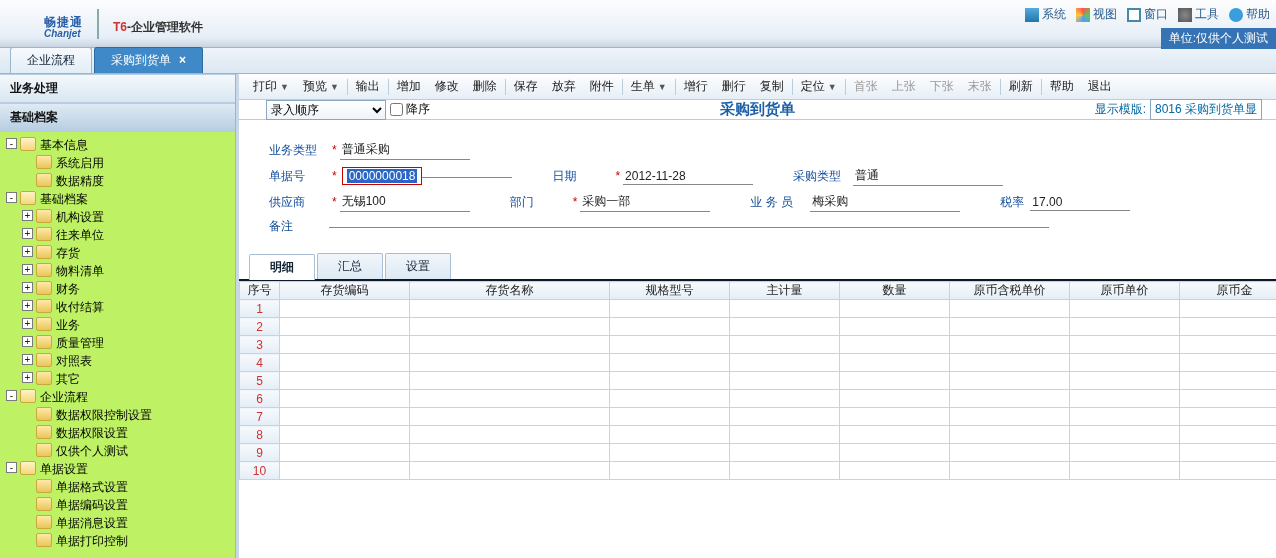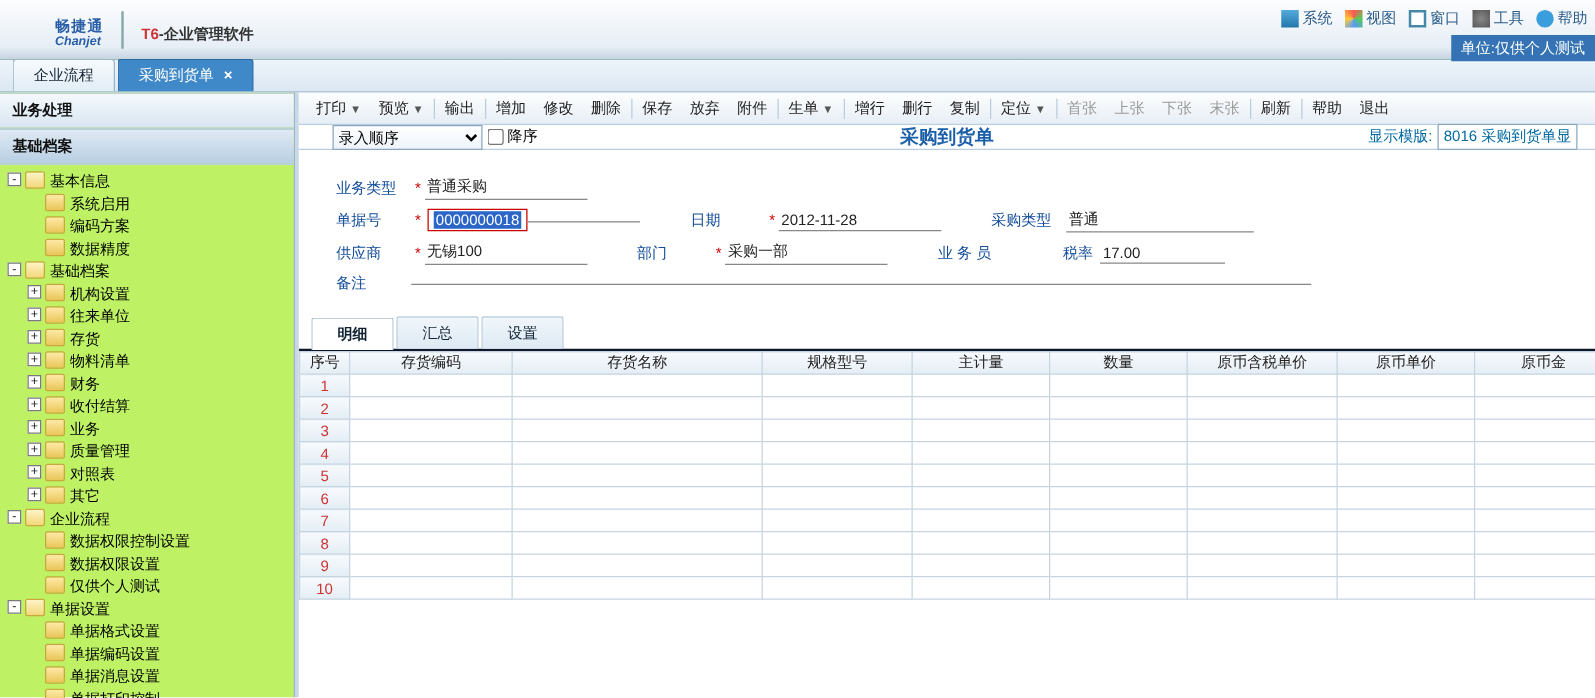--- a/index.html
+++ b/index.html
@@ -117,21 +117,20 @@
 
 <div class="main">
 
   <div class="sidebar">
     <div class="side-head">业务处理</div>
     <div class="side-head dark">基础档案</div>
     <div class="tree">
         <ul id="tree-root">
           <li><span class="tog">-</span><span class="folder open"></span><span>基本信息</span><ul>
               <li><span class="folder "></span><span>系统启用</span></li>
-              <li><span class="folder "></span><span>编码方案</span></li>
               <li><span class="folder "></span><span>数据精度</span></li>
             </ul></li>
           <li><span class="tog">-</span><span class="folder open"></span><span>基础档案</span><ul>
               <li><span class="tog">+</span><span class="folder "></span><span>机构设置</span></li>
               <li><span class="tog">+</span><span class="folder "></span><span>往来单位</span></li>
               <li><span class="tog">+</span><span class="folder "></span><span>存货</span></li>
               <li><span class="tog">+</span><span class="folder "></span><span>物料清单</span></li>
               <li><span class="tog">+</span><span class="folder "></span><span>财务</span></li>
               <li><span class="tog">+</span><span class="folder "></span><span>收付结算</span></li>
               <li><span class="tog">+</span><span class="folder "></span><span>业务</span></li>
@@ -281,20 +280,21 @@
             <span class="req">*</span>
             <span class="fval w1">无锡100</span>
           </div>
         <div class="fgrp">
             <span class="flabel">部门</span>
             <span class="req">*</span>
             <span class="fval w1">采购一部</span>
           </div>
         <div class="fgrp">
             <span class="flabel">业 务 员</span>
+            <span class="fval w2">梅采购</span>
           </div>
         <div class="fgrp">
             <span class="flabel" style="width:30px">税率</span>
             <span class="fval w3">17.00</span>
           </div>
       </div>
       <div class="form-row remark">
         <div class="fgrp">
             <span class="flabel">备注</span>
             <span class="fval"></span>

